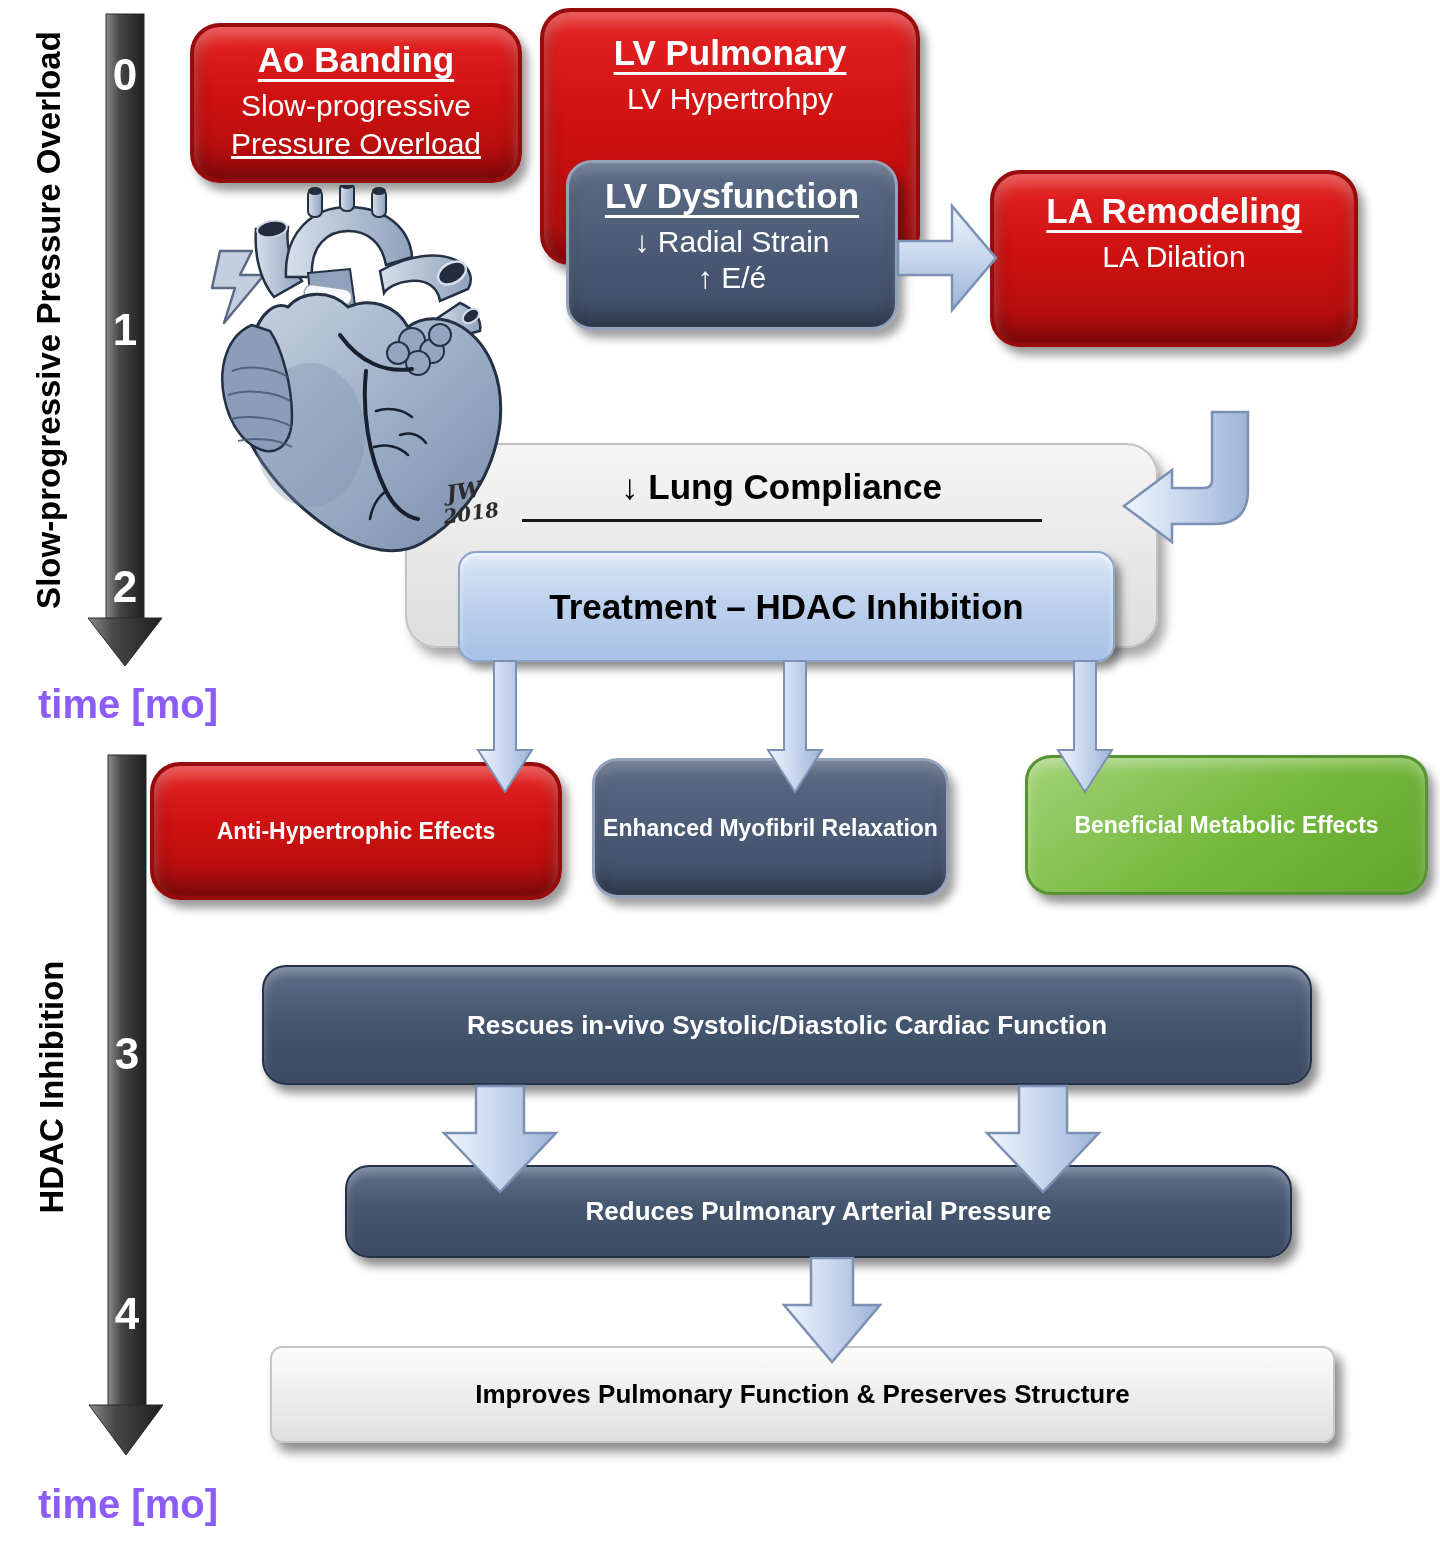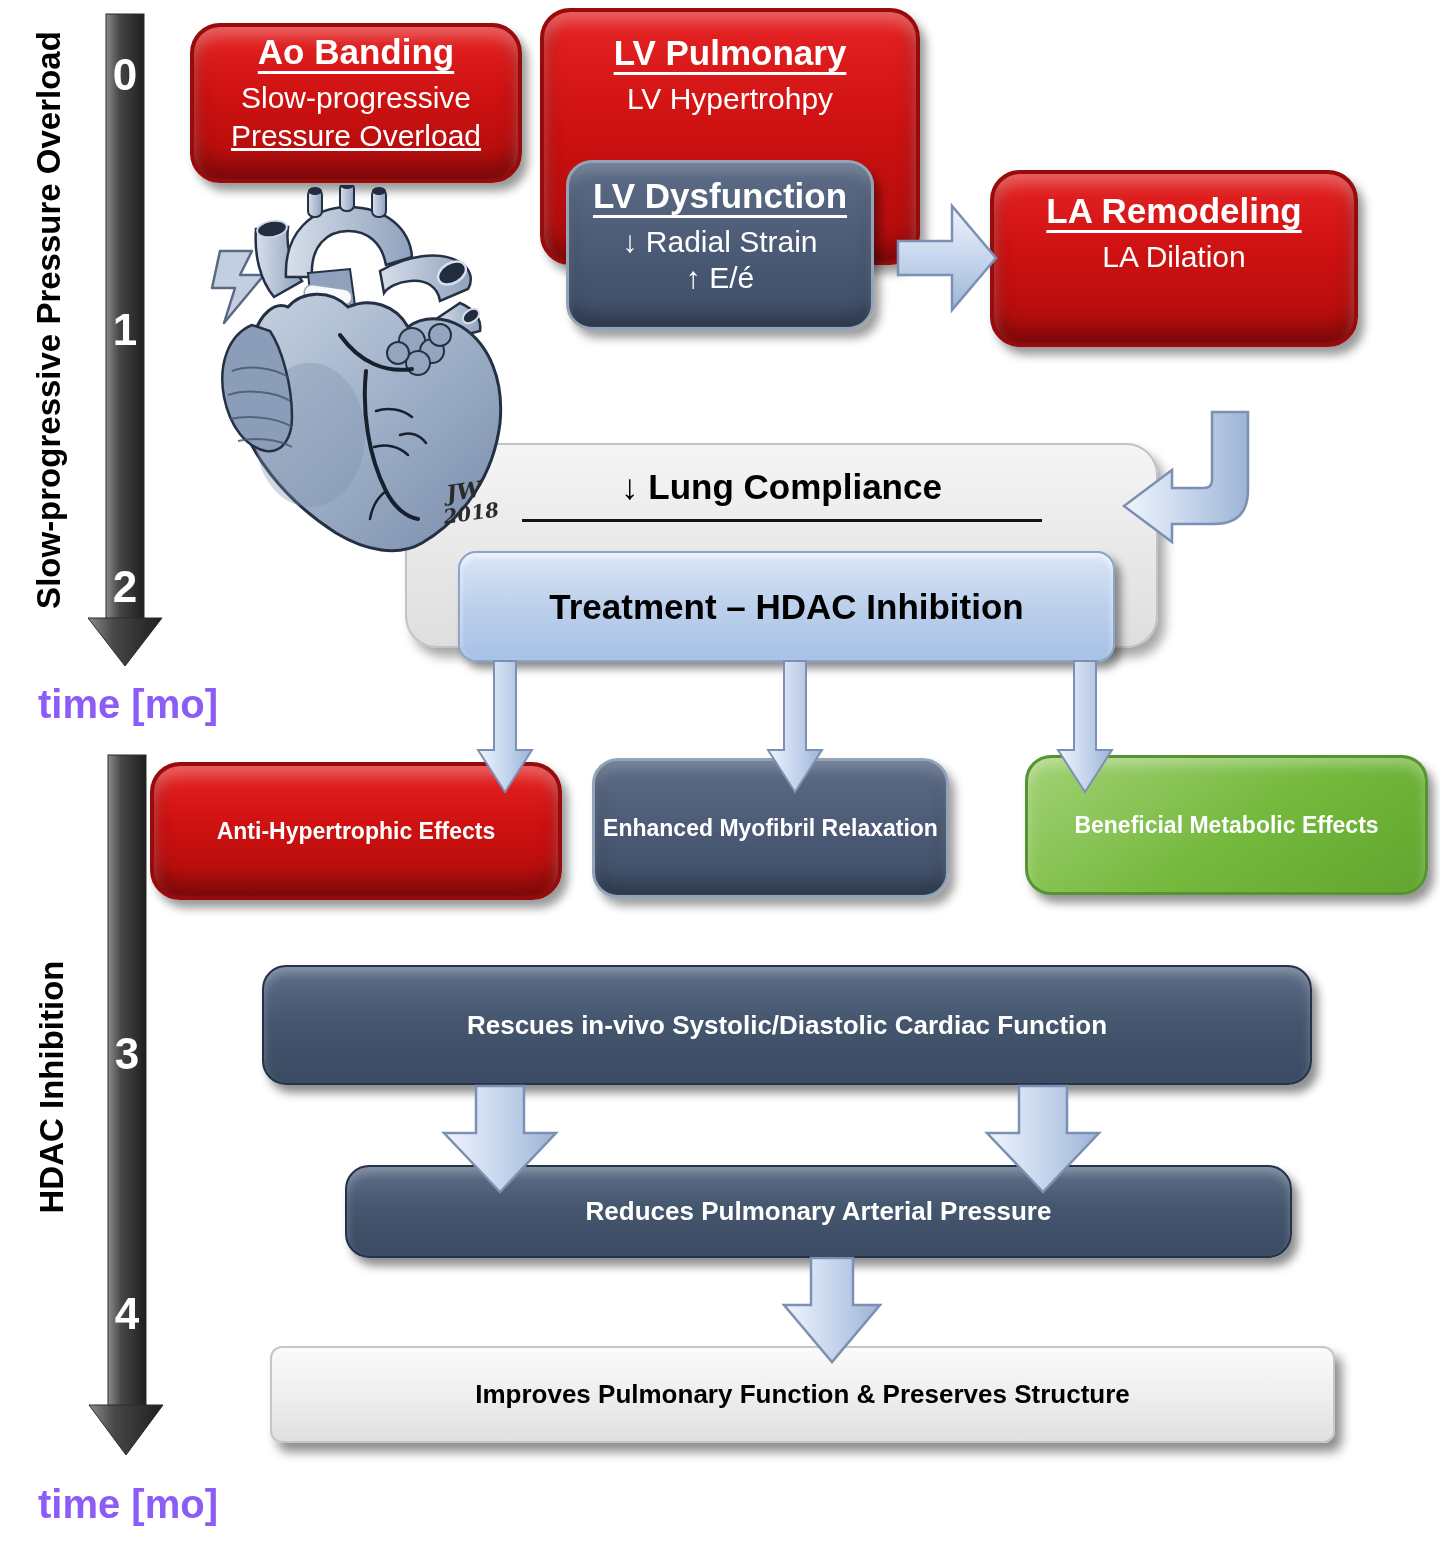--- a/index.html
+++ b/index.html
@@ -96,32 +96,32 @@
   <div class="tick" style="left:99px;top:1289px;">4</div>
 
   <div class="timeLabel" style="left:18px;top:682px;">time [mo]</div>
   <div class="timeLabel" style="left:18px;top:1482px;">time [mo]</div>
 
   <div class="box grayBox z5" style="left:405px;top:443px;width:753px;height:205px;">
     <div class="bigLabel" style="margin-top:22px;font-size:35px;">↓ Lung Compliance</div>
     <div class="lcRule"></div>
   </div>
 
-  <div class="box red z10" style="left:190px;top:23px;width:332px;height:160px;padding-top:4px;">
+  <div class="box red z10" style="left:190px;top:23px;width:332px;height:160px;padding-top:12px;">
     <div class="btitle u">Ao Banding</div>
     <div class="bline">Slow-progressive</div>
     <div class="bline" style="margin-top:2px;text-decoration:underline;">Pressure Overload</div>
   </div>
 
   <div class="box red z10" style="left:540px;top:8px;width:380px;height:257px;padding-top:20px;">
     <div class="btitle u">LV Pulmonary</div>
     <div class="bline">LV Hypertrohpy</div>
   </div>
 
-  <div class="box slate z12" style="left:566px;top:160px;width:308px;height:170px;padding-top:12px;">
+  <div class="box slate z12" style="left:566px;top:160px;width:332px;height:170px;padding-top:12px;">
     <div class="btitle u">LV Dysfunction</div>
     <div class="bline">↓ Radial Strain</div>
     <div class="bline" style="margin-top:0;">↑ E/é</div>
   </div>
 
   <div class="box red z10" style="left:990px;top:170px;width:368px;height:177px;padding-top:16px;">
     <div class="btitle u">LA Remodeling</div>
     <div class="bline">LA Dilation</div>
   </div>
 

